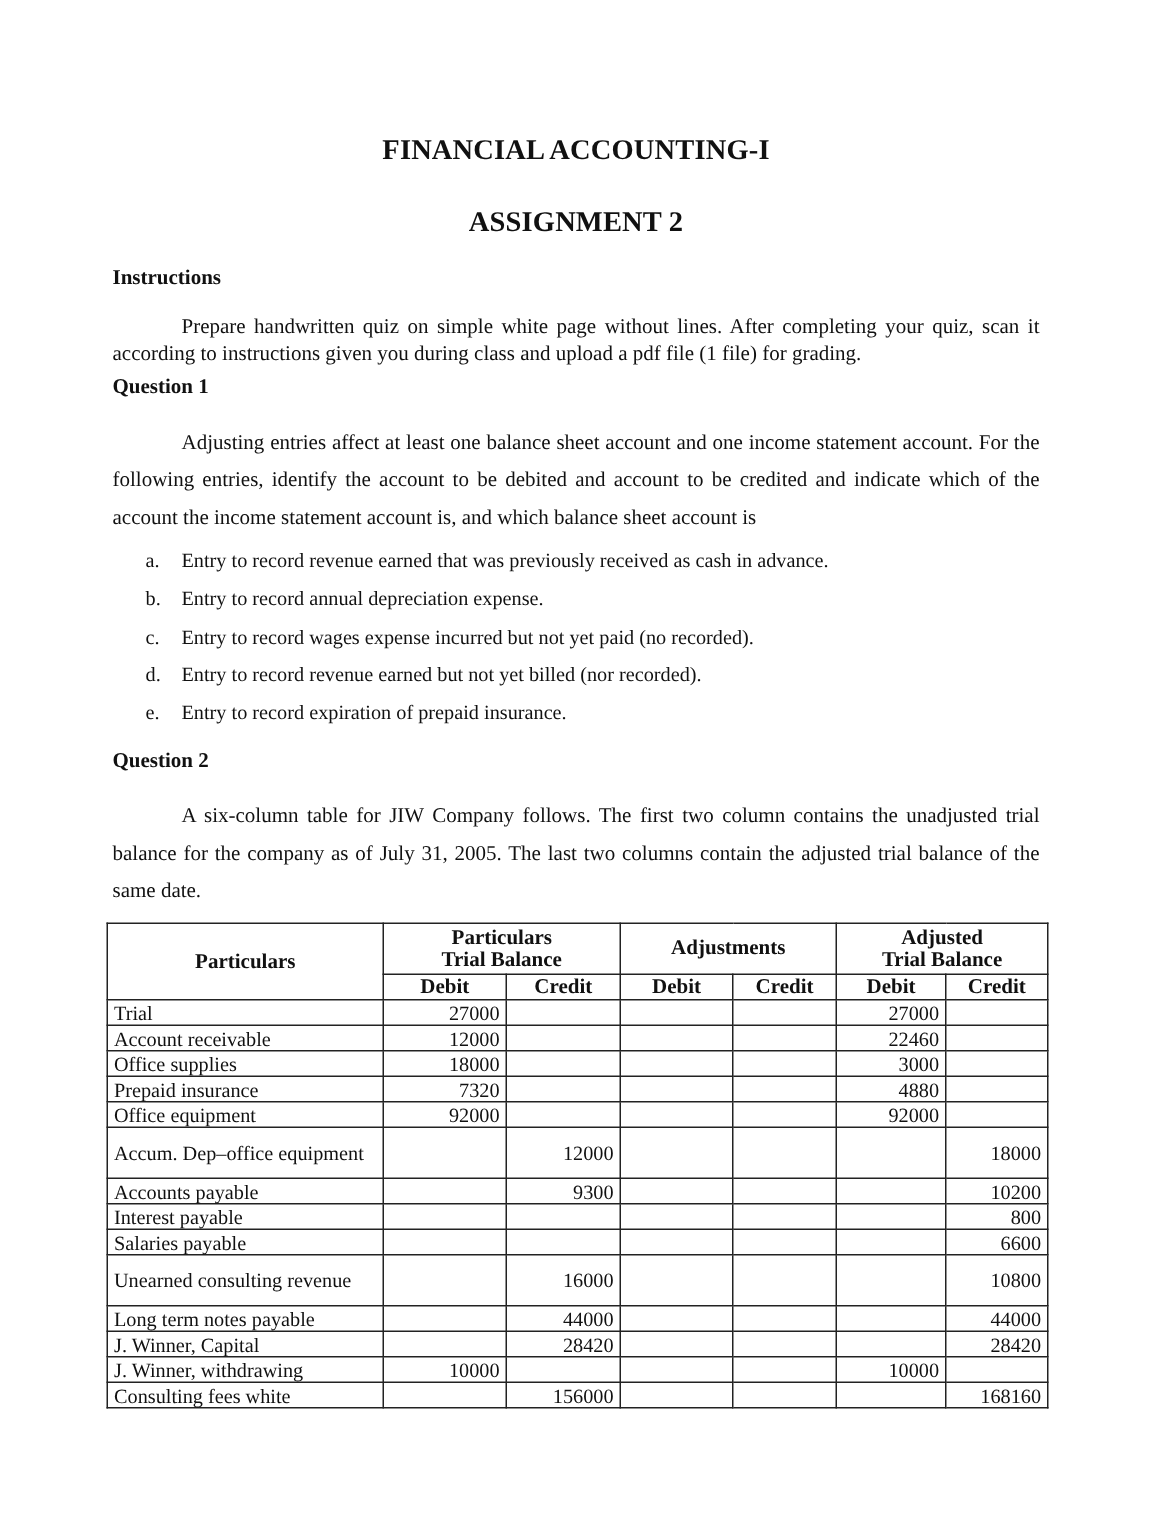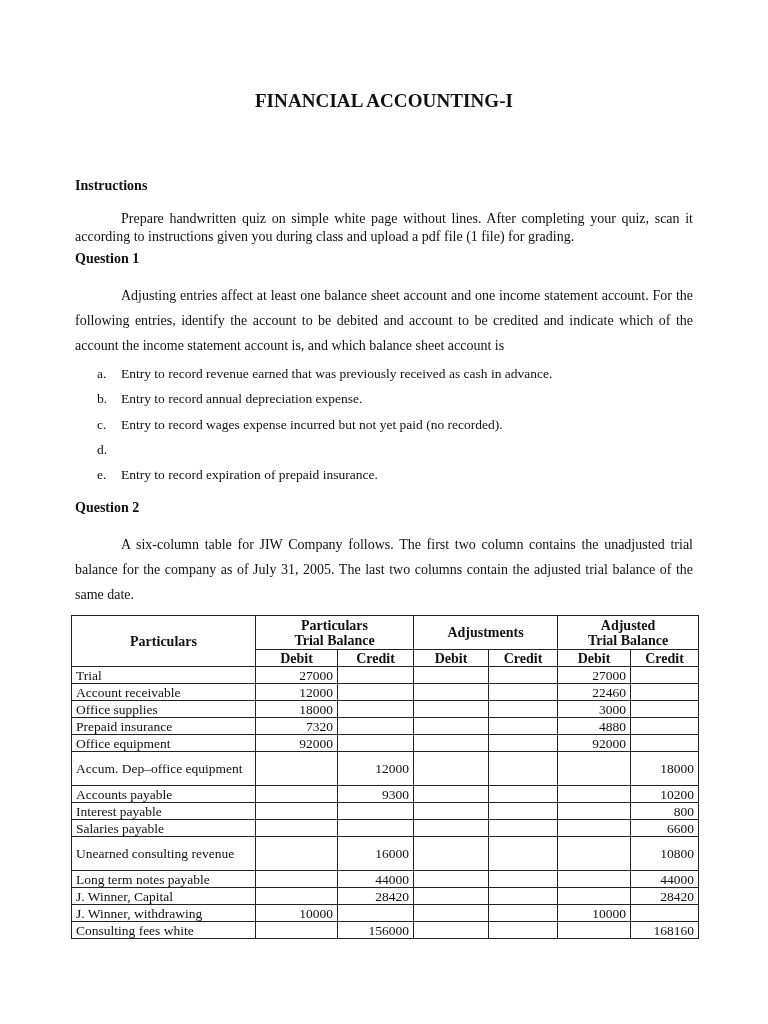--- a/index.html
+++ b/index.html
@@ -43,20 +43,21 @@
     table.tb tr.r1 td { height: 16px; }
     table.tb tr.r2 td { height: 33px; margin-left: 21px; }
     table.tb tr.hdr1 th { height: 33px; }
     table.tb tr.hdr2 th { height: 16px; }
   </style>
 </head>
 <body>
 
 <div class="page">
   <div class="title t1">FINANCIAL ACCOUNTING-I</div>
+  <div class="title t2">ASSIGNMENT 2</div>
 
   <div class="heading" style="top:174px;">Instructions</div>
   <div class="para" style="top:206px; line-height:18px;"><span class="indent"></span><span>Prepare handwritten quiz on simple white page without lines. After completing your quiz, scan it according to instructions given you during class and upload a pdf file (1 file) for grading.</span></div>
 
   <div class="heading" style="top:247px;">Question 1</div>
   <div class="para" style="top:279px; line-height:25px;"><span class="indent"></span><span>Adjusting entries affect at least one balance sheet account and one income statement account. For the following entries, identify the account to be debited and account to be credited and indicate which of the account the income statement account is, and which balance sheet account is</span></div>
 
   <ul class="list" style="top:362px;">
     <li>
         <span class="marker">a.</span>
@@ -65,20 +66,21 @@
     <li>
         <span class="marker">b.</span>
         <span>Entry to record annual depreciation expense.</span>
       </li>
     <li>
         <span class="marker">c.</span>
         <span>Entry to record wages expense incurred but not yet paid (no recorded).</span>
       </li>
     <li>
         <span class="marker">d.</span>
+        <span>Entry to record revenue earned but not yet billed (nor recorded).</span>
       </li>
     <li>
         <span class="marker">e.</span>
         <span>Entry to record expiration of prepaid insurance.</span>
       </li>
   </ul>
 
   <div class="heading" style="top:496px;">Question 2</div>
   <div class="para" style="top:528px; line-height:25px;"><span class="indent"></span><span>A six-column table for JIW Company follows. The first two column contains the unadjusted trial balance for the company as of July 31, 2005. The last two columns contain the adjusted trial balance of the same date.</span></div>
 

